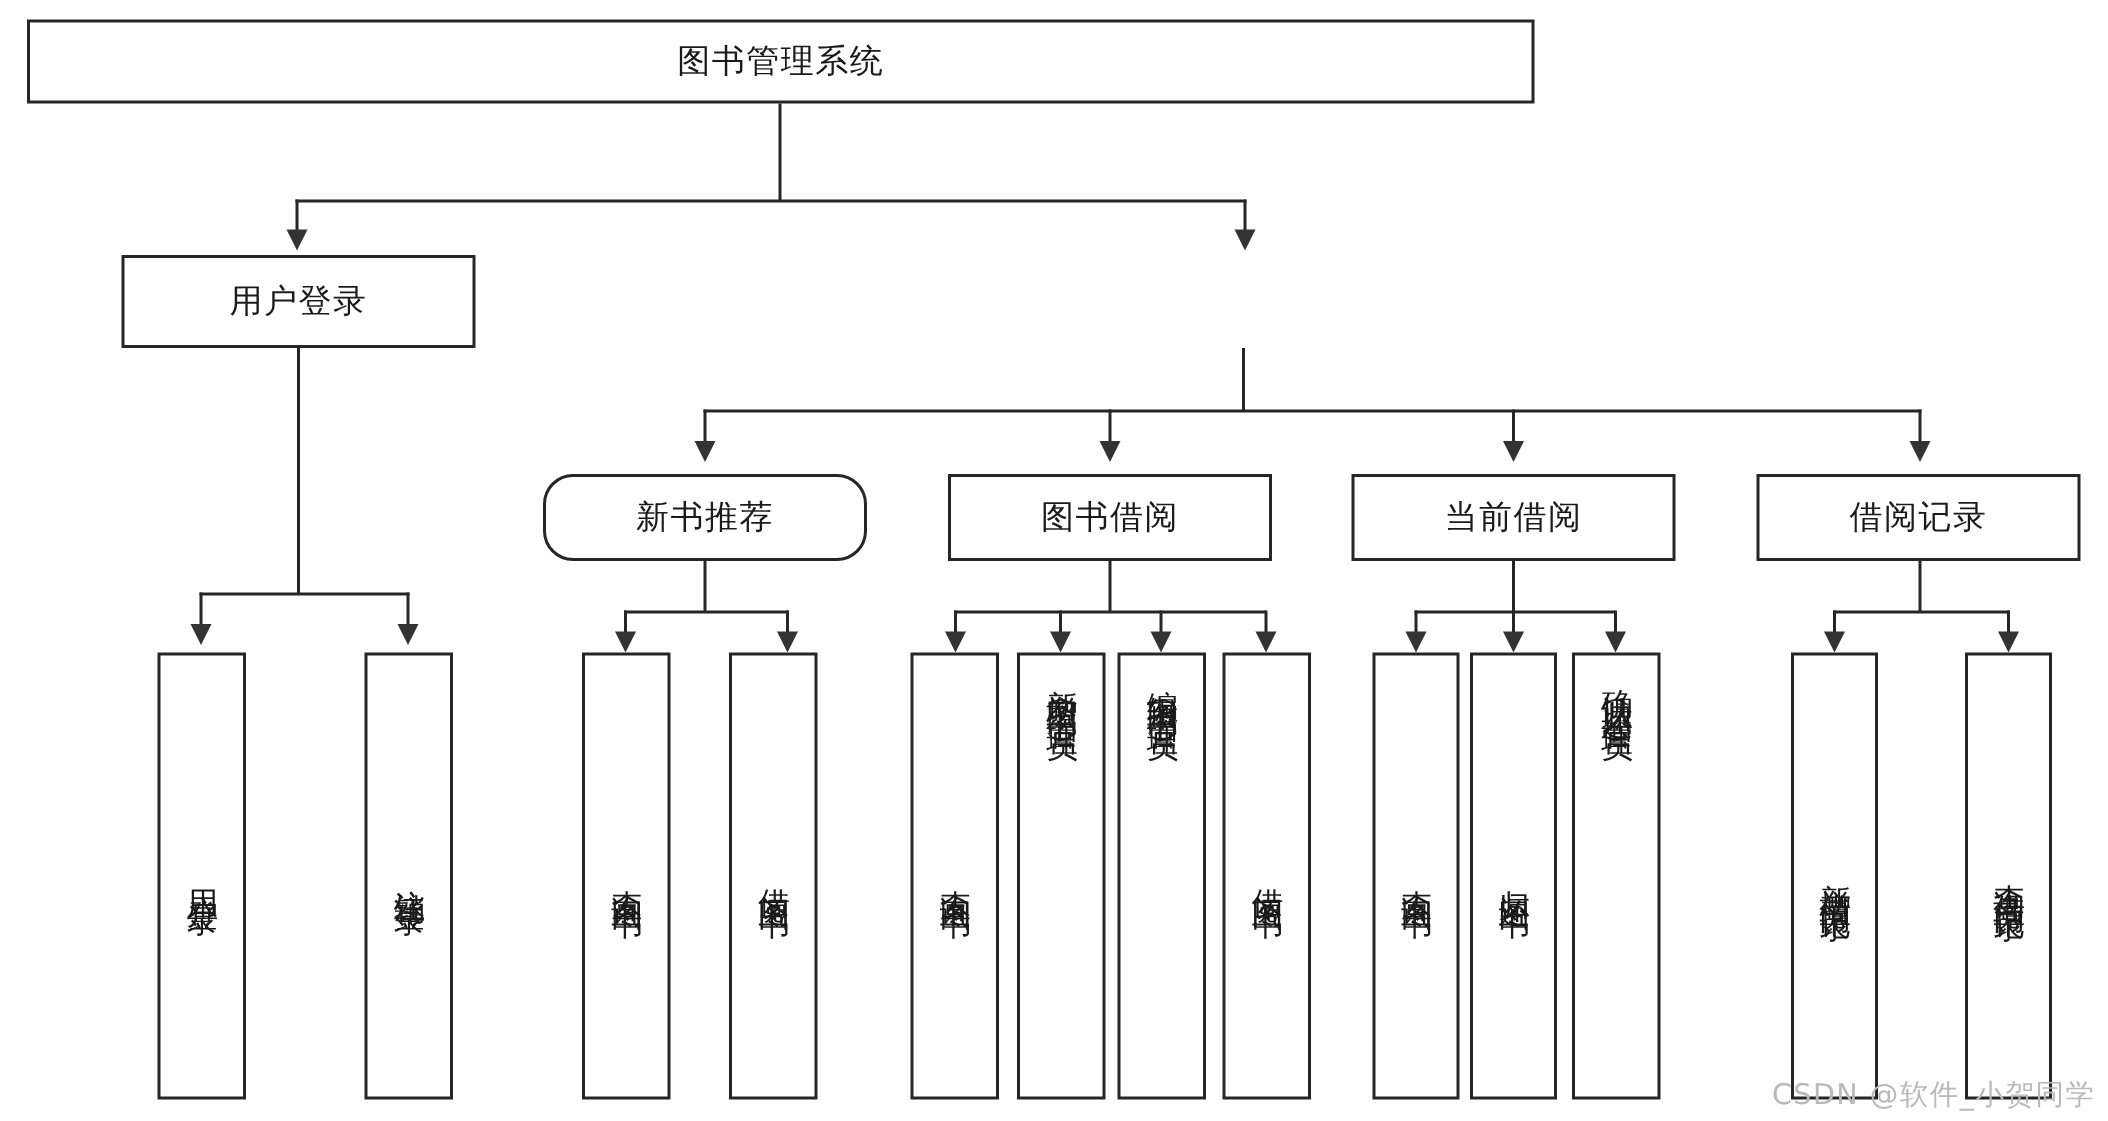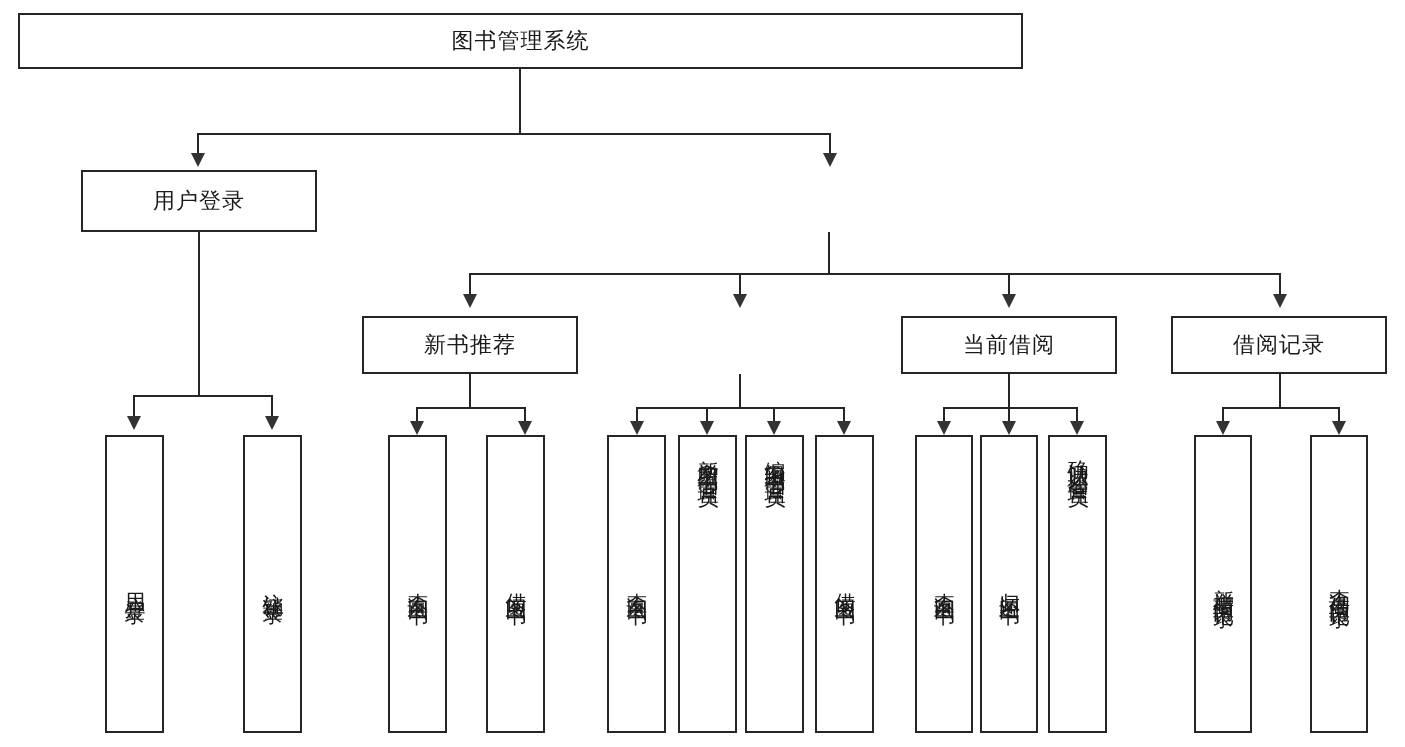--- a/index.html
+++ b/index.html
@@ -106,22 +106,25 @@
   <div class="hline" style="left:469px; top:273px; width:812px; height:2px;"></div>
   <div class="vline" style="left:469px; top:273px; width:2px; height:22px;"></div>
   <div class="arrow" style="left:463px; top:294px;"></div>
   <div class="vline" style="left:739px; top:273px; width:2px; height:22px;"></div>
   <div class="arrow" style="left:733px; top:294px;"></div>
   <div class="vline" style="left:1008px; top:273px; width:2px; height:22px;"></div>
   <div class="arrow" style="left:1002px; top:294px;"></div>
   <div class="vline" style="left:1279px; top:273px; width:2px; height:22px;"></div>
   <div class="arrow" style="left:1273px; top:294px;"></div>
 
-  <div class="node h" style="left:362px; top:316px; width:216px; height:58px;">
+  <div class="node h" style="left:362px; top:316px; width:216px; height:58px;border-radius:20px;">
     <span>新书推荐</span>
+  </div>
+  <div class="node h" style="left:632px; top:316px; width:216px; height:58px;">
+    <span>图书借阅</span>
   </div>
   <div class="node h" style="left:1171px; top:316px; width:216px; height:58px;">
     <span>借阅记录</span>
   </div>
   <div class="node h" style="left:901px; top:316px; width:216px; height:58px;">
     <span>当前借阅</span>
   </div>
 
   <div class="vline" style="left:469px; top:374px; width:2px; height:34px;"></div>
   <div class="hline" style="left:416px; top:407px; width:110px; height:2px;"></div>
@@ -194,14 +197,15 @@
     <span class="vtext">确认归还（管理员）</span>
   </div>
 
   <div class="node v center" style="left:1194px; top:435px; width:58px; height:298px;">
     <span class="vtext">新增借阅记录</span>
   </div>
   <div class="node v center" style="left:1310px; top:435px; width:58px; height:298px;">
     <span class="vtext">查询借阅记录</span>
   </div>
 
+  <div id="watermark">CSDN @软件_小贺同学</div>
 
 </div>
 
 </body></html>

